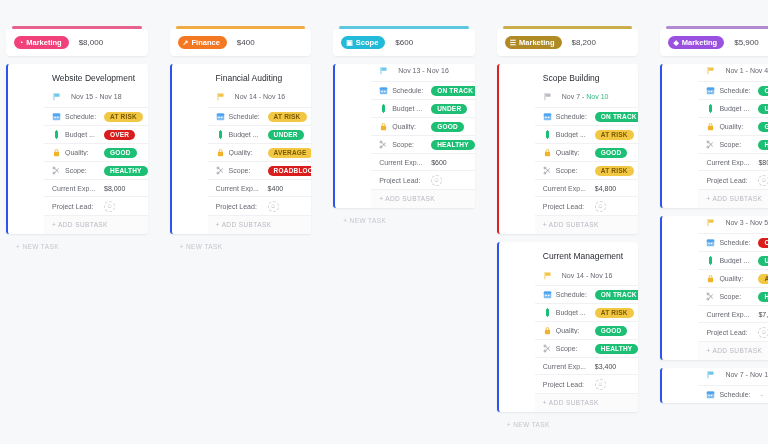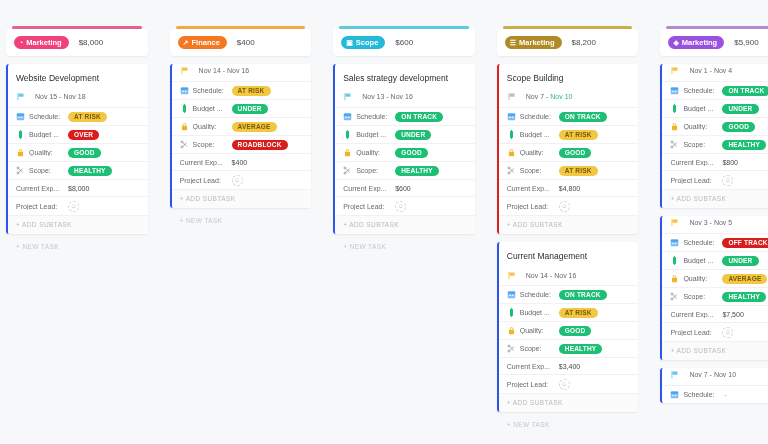--- a/index.html
+++ b/index.html
@@ -67,20 +67,21 @@
   }
 
   
   .card {
     background: #fff;
     border-radius: 3px;
     margin-top: 8px;
     border-left: 2.5px solid var(--bar, #2f54eb);
     box-shadow: 0 1px 2px rgba(0,0,0,.07);
     overflow: hidden;
+    padding-left: 36px;
   }
   .card-title {
     font-size: 8.5px;
     color: #292d34;
     padding: 9px 8px 7px 8px;
     line-height: 1.2;
   }
   .row {
     display: flex;
     align-items: center;
@@ -261,20 +262,21 @@
     </div>
     <div class="column">
       <div class="group-header" style="--accent: #f0ab44;">
         <span class="group-pill" style="--pill: #f47721;">
           <span class="gicon">↗</span>
           <span>Finance</span>
         </span>
         <span class="group-amount">$400</span>
       </div>
       <div class="card" style="--bar: #2f54eb;">
+        <div class="card-title">Financial Auditing</div>
         <div class="row first">
           <div class="label-col" style="flex: 0 0 auto; width: auto;">
             <span class="row-icon">
               <svg width="9" height="9" viewBox="0 0 12 12">
                 <rect x="2" y="1.5" width="1.2" height="9.5" fill="#f5c344"></rect>
                 <path d="M3.2 2 H10 V6.4 H3.2 Z" fill="#f5c344"></path>
               </svg>
             </span>
           </div>
           <span class="date-text" style="margin-left: 6px;"><span>Nov 14</span>  -  <span>Nov 16</span></span>
@@ -348,21 +350,20 @@
     </div>
     <div class="column">
       <div class="group-header" style="--accent: #5ec8de;">
         <span class="group-pill" style="--pill: #23b9d8;">
           <span class="gicon">▣</span>
           <span>Scope</span>
         </span>
         <span class="group-amount">$600</span>
       </div>
       <div class="card" style="--bar: #2f54eb;">
-        <div class="card-title">Sales strategy development</div>
         <div class="row first">
           <div class="label-col" style="flex: 0 0 auto; width: auto;">
             <span class="row-icon">
               <svg width="9" height="9" viewBox="0 0 12 12">
                 <rect x="2" y="1.5" width="1.2" height="9.5" fill="#6cc8ea"></rect>
                 <path d="M3.2 2 H10 V6.4 H3.2 Z" fill="#6cc8ea"></path>
               </svg>
             </span>
           </div>
           <span class="date-text" style="margin-left: 6px;"><span>Nov 13</span>  -  <span>Nov 16</span></span>

